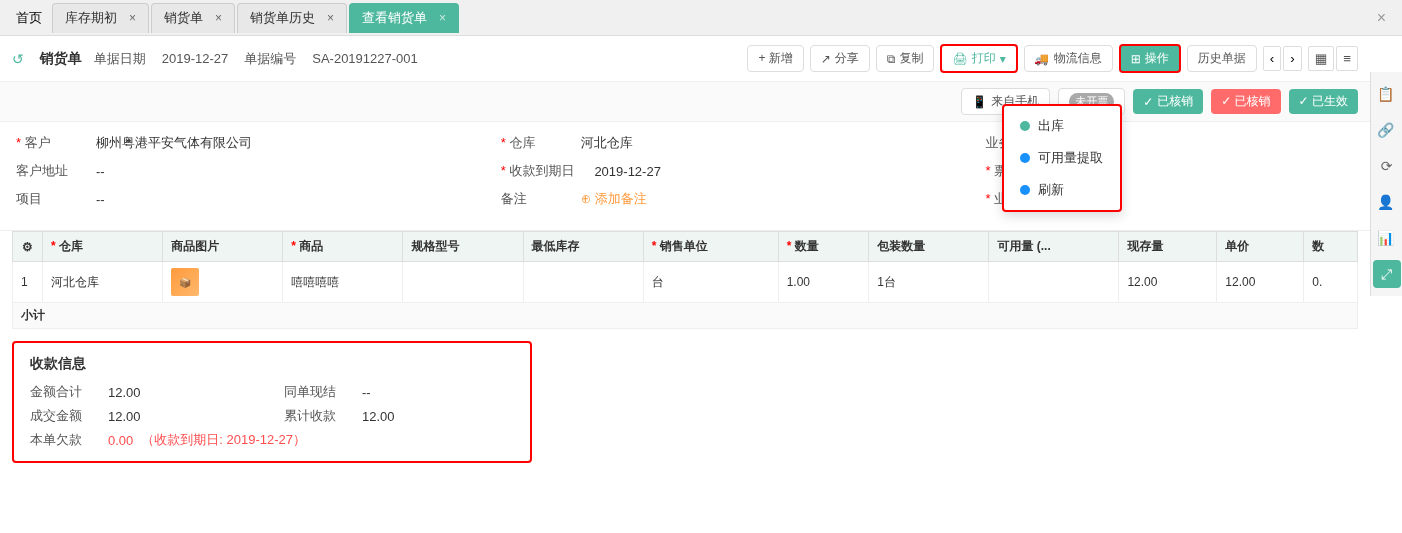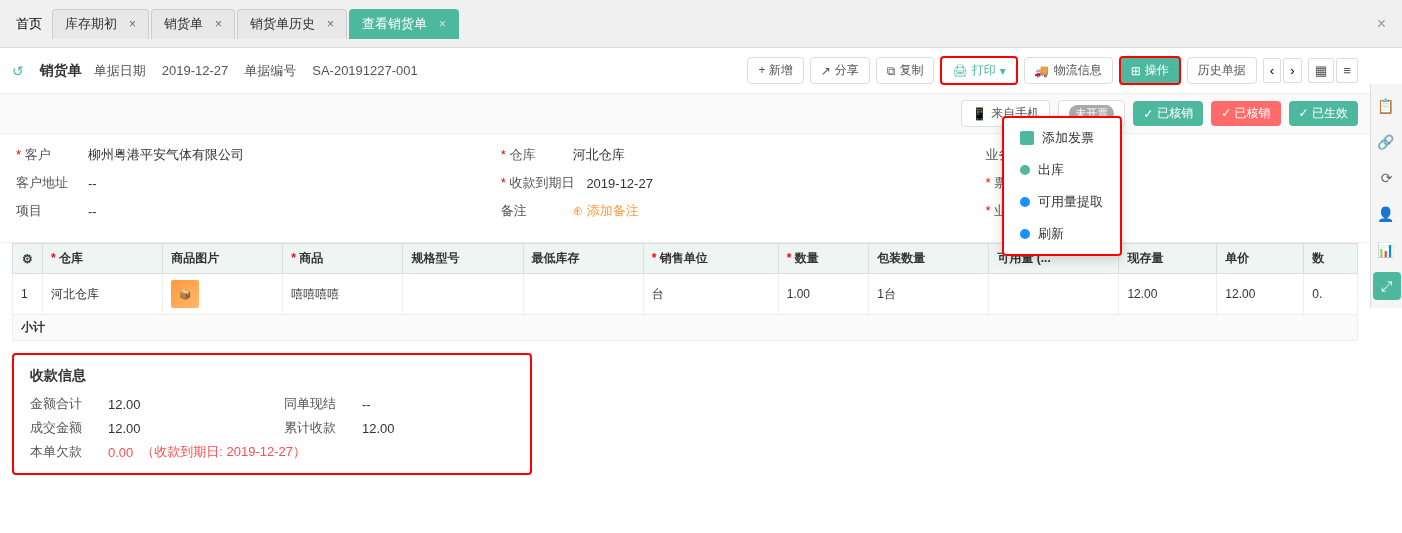--- a/index.html
+++ b/index.html
@@ -1,21 +1,21 @@
 <!DOCTYPE html>
 <html><head>
   <meta charset="utf-8">
   <style>
     * { box-sizing: border-box; margin: 0; padding: 0; }
     body { font-family: 'Microsoft YaHei', Arial, sans-serif; font-size: 13px; background: #f5f5f5; color: #333; }
 
     
     .tab-bar {
       display: flex; align-items: center; background: #f0f0f0; border-bottom: 1px solid #ddd;
-      padding: 12px 8px; height: 48px; gap: 2px;
+      padding: 12px 8px; height: 36px; gap: 2px;
     }
     .tab {
       display: flex; align-items: center; padding: 6px 12px; cursor: pointer;
       background: #e8e8e8; border-radius: 4px 4px 0 0; font-size: 13px; gap: 12px;
       border: 1px solid #ccc; border-bottom: none; height: 30px;
     }
     .tab.active { background: #4db89e; color: #fff; border-color: #4db89e; }
     .tab .close { font-size: 12px; cursor: pointer; opacity: 0.7; }
     .tab-home { background: transparent; border: none; font-size: 13px; cursor: pointer; padding: 6px 8px; }
     .tab-close-btn { margin-left: auto; background: none; border: none; cursor: pointer; font-size: 16px; color: #999; padding: 4px 8px; }
@@ -62,21 +62,21 @@
       display: flex; align-items: center; gap: 4px; padding: 4px 10px;
       border: 1px solid #ddd; border-radius: 4px; background: #fff; cursor: pointer;
       font-size: 12px; color: #555;
     }
     .badge-gray { background: #aaa; color: #fff; border-radius: 10px; padding: 1px 6px; font-size: 11px; }
     .btn-check { background: #4db89e; color: #fff; border: none; border-radius: 4px; padding: 4px 10px; font-size: 12px; cursor: pointer; display: flex; align-items: center; gap: 4px; }
 
     
     .form-section { padding: 12px 16px; border-bottom: 1px solid #eee; }
     .form-row { display: flex; align-items: center; margin-bottom: 10px; gap: 24px; }
-    .form-field { display: flex; align-items: center; gap: 12px; flex: 1; }
+    .form-field { display: flex; align-items: center; gap: 20px; flex: 1; }
     .form-label { color: #555; white-space: nowrap; min-width: 60px; }
     .form-label.required::before { content: '* '; color: red; }
     .form-value { color: #333; font-size: 13px; }
 
     
     .table-container { padding: 0 12px; overflow-x: auto; }
     table { width: 100%; border-collapse: collapse; font-size: 12px; }
     thead th {
       background: #eef5f3; border: 1px solid #ddd; padding: 6px 8px;
       text-align: left; white-space: nowrap; color: #333;
@@ -336,24 +336,20 @@
         <div class="summary-row" style="grid-column:1/3;">
           <span class="summary-label">本单欠款</span>
           <span class="summary-value debt">0.00</span>
           <span class="summary-date">（收款到期日: 2019-12-27）</span>
         </div>
       </div>
     </div>
 
     <div class="dropdown-menu">
       <div class="dropdown-item">
-        <span class="icon-square"></span>
-        <span>添加发票</span>
-      </div>
-      <div class="dropdown-item">
         <span class="icon-circle-teal"></span>
         <span>出库</span>
       </div>
       <div class="dropdown-item">
         <span class="icon-circle"></span>
         <span>可用量提取</span>
       </div>
       <div class="dropdown-item">
         <span class="icon-circle"></span>
         <span>刷新</span>

